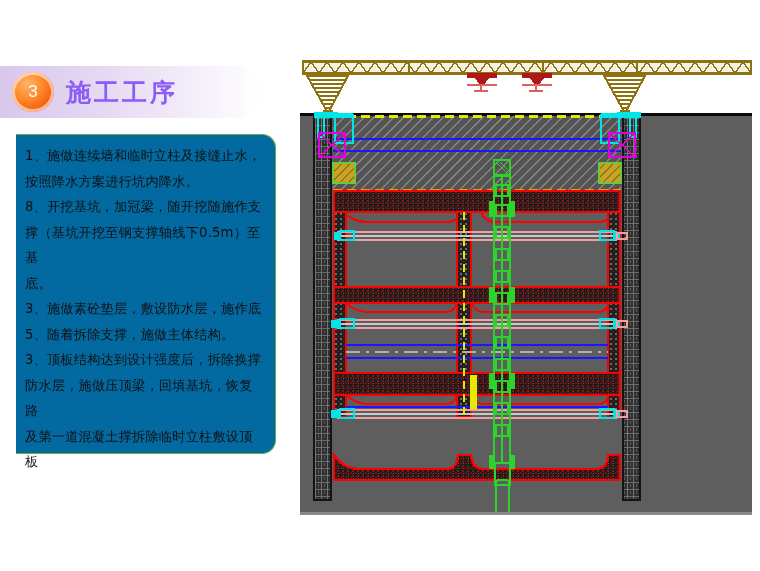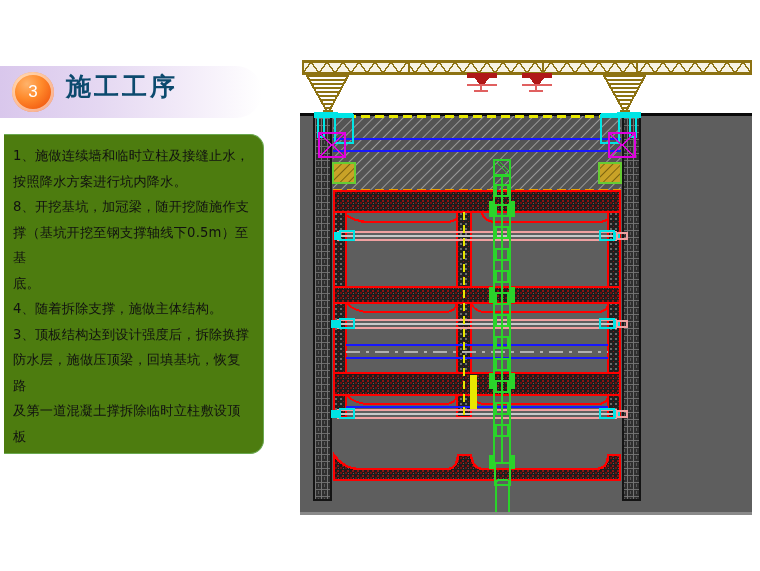--- a/index.html
+++ b/index.html
@@ -12,28 +12,28 @@
   
   #title-band{position:absolute;left:0;top:66px;width:262px;height:52px;
       background:linear-gradient(90deg,#d9c7ec 0%,#e5d8f2 38%,#f3ecf9 72%,#ffffff 100%);
       border-radius:0 26px 26px 0;}
   #title-badge{position:absolute;left:12px;top:72px;width:42px;height:40px;border-radius:50%;
       background:radial-gradient(circle at 36% 30%,#ffb36b 0%,#ff8a2b 38%,#f25c12 74%,#d94a0c 100%);
       box-shadow:0 0 0 3px rgba(255,255,255,.55) inset;}
   #title-badge span{position:absolute;left:0;top:0;width:42px;height:40px;
       display:flex;align-items:center;justify-content:center;
       color:#fff;font-size:17px;font-family:"Liberation Sans",sans-serif;}
-  #title-text{position:absolute;left:66px;top:70px;font-size:25px;font-weight:bold;
-      letter-spacing:3px;color:#0c4a6e;
+  #title-text{position:absolute;left:66px;top:76px;font-size:25px;font-weight:bold;
+      letter-spacing:3px;color:#8b5cf6;
       font-family:"DejaVu Sans","Liberation Sans",sans-serif;}
 
   
-  #body-box{position:absolute;left:4px;top:134px;width:259px;height:318px;
+  #body-box{position:absolute;left:16px;top:134px;width:259px;height:318px;
       border:1.6px solid #6aa84f;border-left:none;border-radius:0 14px 14px 0;
-      background:#4d7c0f;}
+      background:#0369a1;}
   #body-text{position:absolute;left:9px;top:8px;width:240px;
       font-size:13.2px;line-height:25.5px;color:#111;letter-spacing:.2px;
       font-family:"DejaVu Sans","Liberation Sans",sans-serif;}
   #body-text p{margin:0;}
 
   
   #cad{position:absolute;left:297px;top:55px;width:460px;height:460px;}
   #cad .lay{position:absolute;left:0;top:0;width:460px;height:460px;}
   svg{display:block;}
 </style>
@@ -50,21 +50,22 @@
 
   <div id="title-text">施工工序</div>
 
   <div id="body-box">
     <div id="body-text">
         <p>1、施做连续墙和临时立柱及接缝止水，</p>
         <p>按照降水方案进行坑内降水。</p>
         <p>8、开挖基坑，加冠梁，随开挖随施作支</p>
         <p>撑（基坑开挖至钢支撑轴线下0.5m）至基</p>
         <p>底。</p>
-        <p>4、随着拆除支撑，施做主体结构。</p>
+        <p>3、施做素砼垫层，敷设防水层，施作底</p>
+        <p>5、随着拆除支撑，施做主体结构。</p>
         <p>3、顶板结构达到设计强度后，拆除换撑</p>
         <p>防水层，施做压顶梁，回填基坑，恢复路</p>
         <p>及第一道混凝土撑拆除临时立柱敷设顶板</p>
       </div>
   </div>
 </div>
 
 <div id="cad">
 <svg class="lay" viewBox="0 0 460 460" width="460" height="460" shape-rendering="crispEdges">
   <defs>

